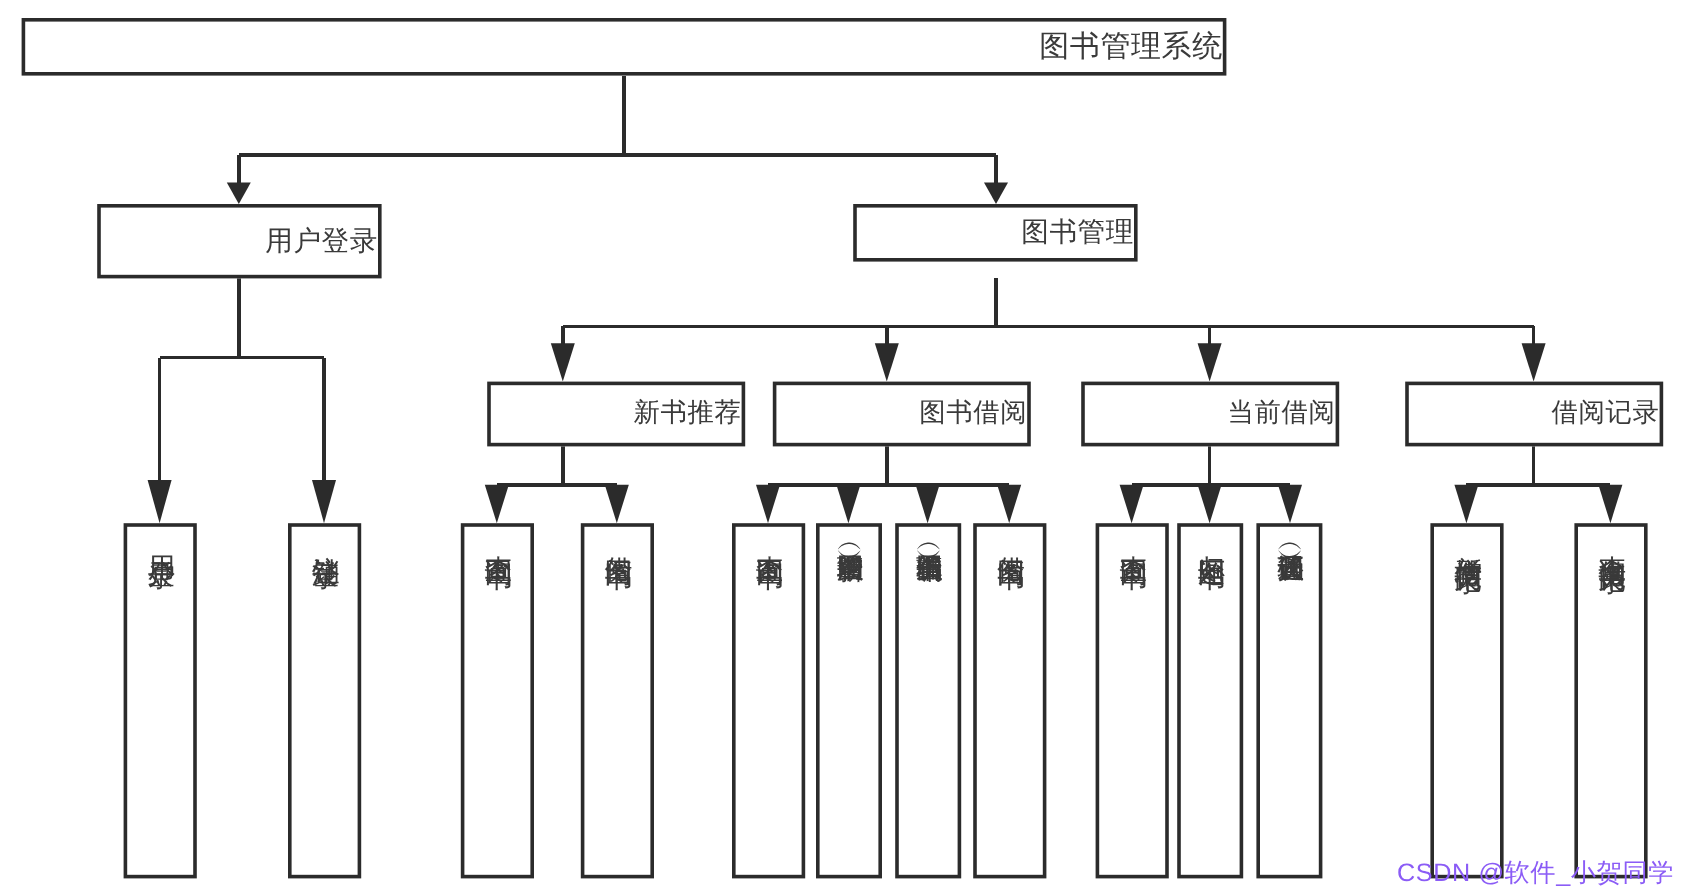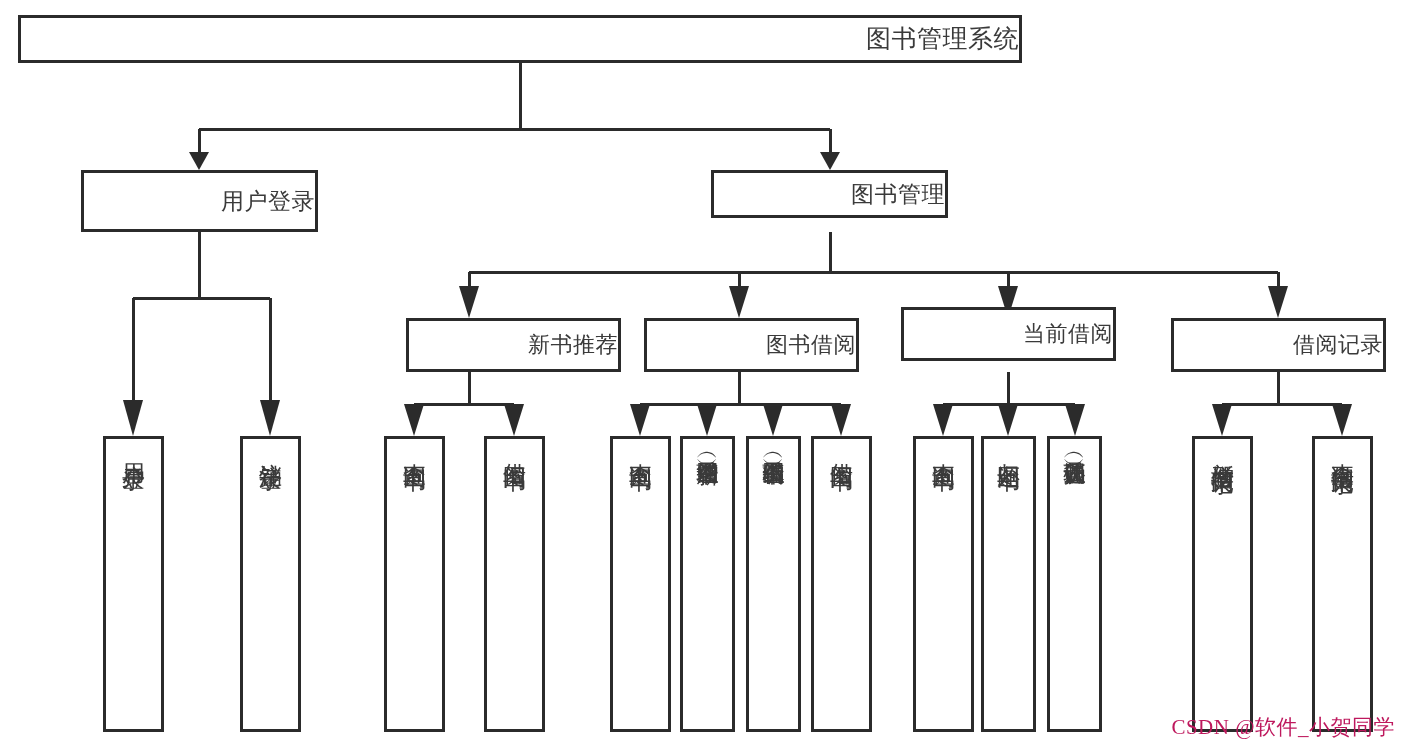--- a/index.html
+++ b/index.html
@@ -86,25 +86,25 @@
     font-size: 22px;
     letter-spacing: 0px;
     line-height: 1.1;
   }
   
   #watermark {
     position: absolute;
     right: 10px;
     bottom: 6px;
     font-size: 21px;
-    color: #be185d;
+    color: #8b5cf6;
     letter-spacing: 0.5px;
     z-index: 5;
     white-space: pre;
-    font-family: Liberation Serif, serif;
+    font-family: Liberation Sans, sans-serif;
   }
 </style>
 </head>
 <body>
 
 <div id="canvas">
 
   <svg id="wires" viewBox="0 0 1405 747" width="1405" height="747" xmlns="http://www.w3.org/2000/svg">
 
     <line x1="520" y1="63" x2="520" y2="129"></line>
@@ -171,21 +171,21 @@
   </div>
 
   <div class="node lvl3" style="left:362px; top:318px; width:215px; height:54px;margin-left:44px;">
     <span class="label">新书推荐</span>
   </div>
 
   <div class="node lvl3" style="left:632px; top:318px; width:215px; height:54px;margin-left:12px;">
     <span class="label">图书借阅</span>
   </div>
 
-  <div class="node lvl3" style="left:901px; top:307px; width:215px; height:54px;">
+  <div class="node lvl3" style="left:901px; top:318px; width:215px; height:54px;">
     <span class="label">当前借阅</span>
   </div>
 
   <div class="node lvl3" style="left:1171px; top:318px; width:215px; height:54px;padding-left:20px;">
     <span class="label">借阅记录</span>
   </div>
 
   <div class="node leaf" style="left:103px; top:436px; width:61px; height:296px;">
     <span class="label">用户登录</span>
   </div>

